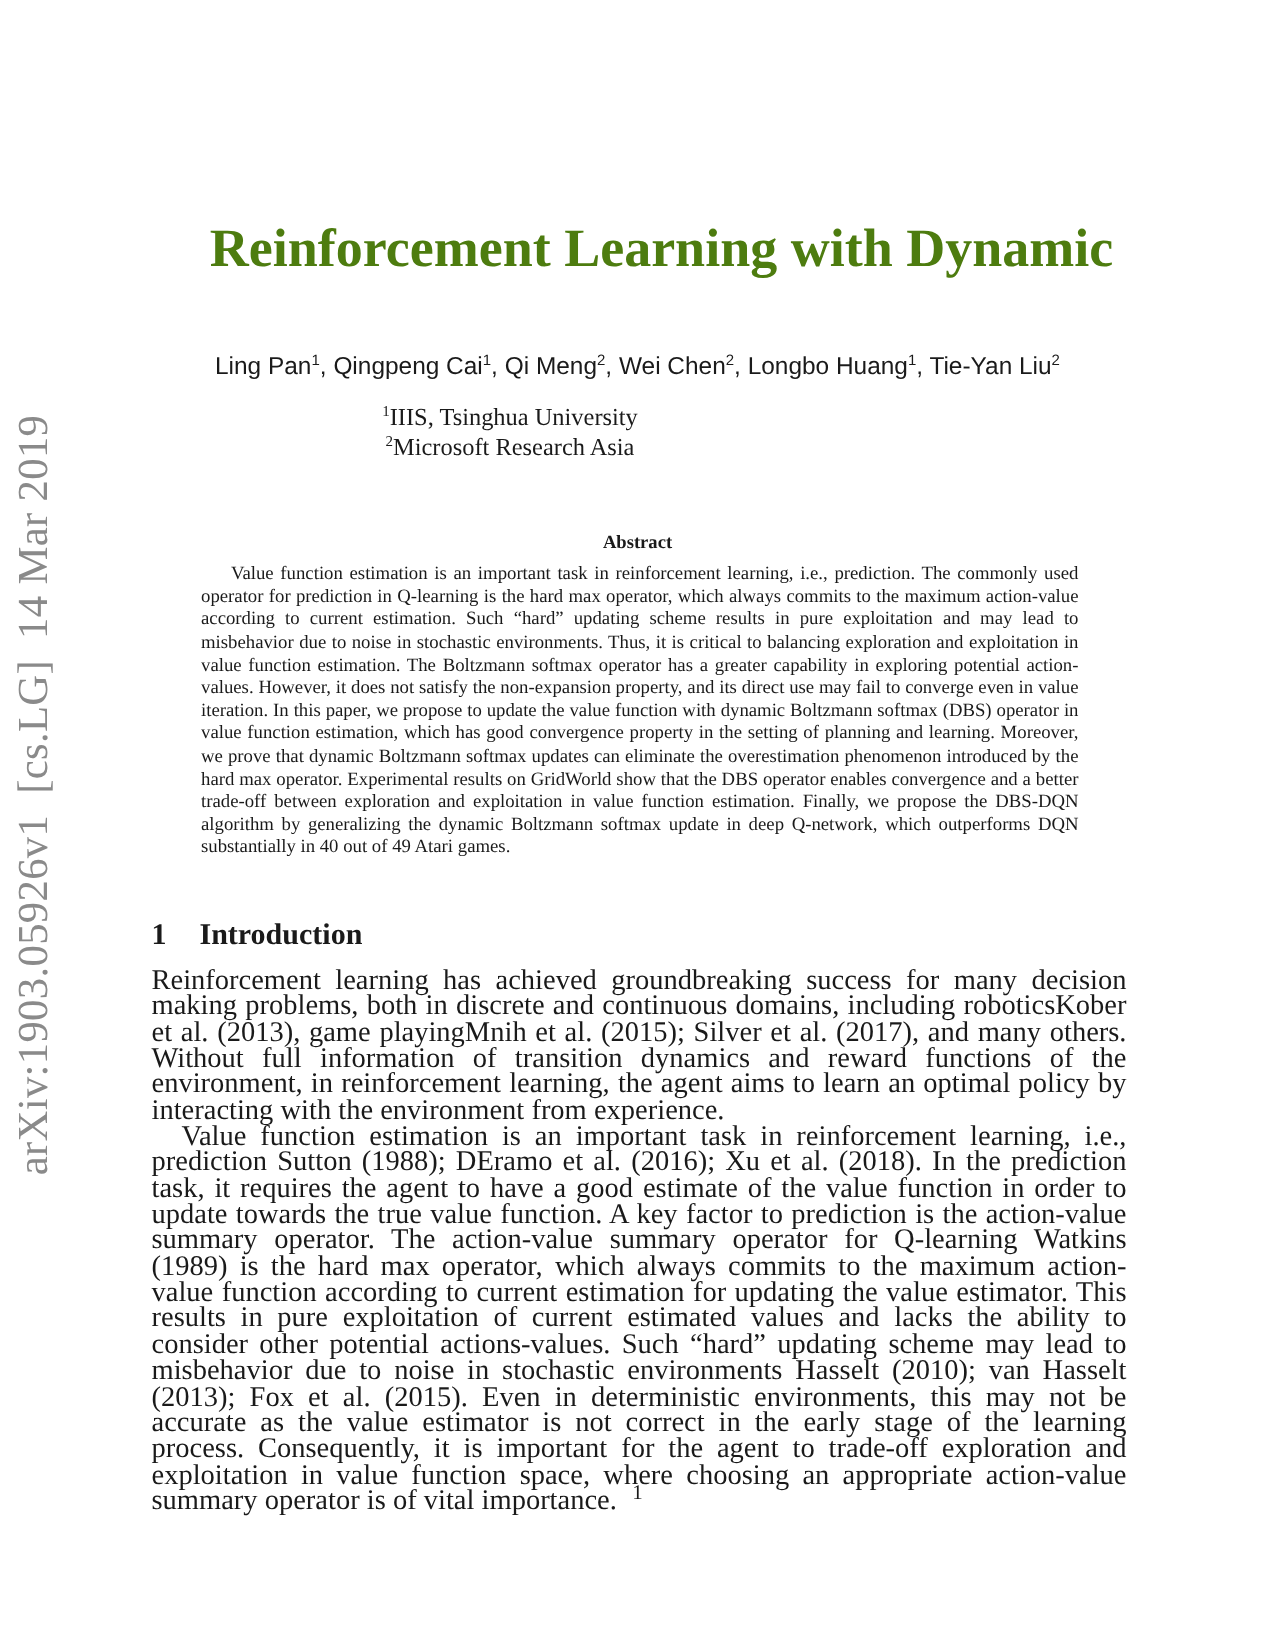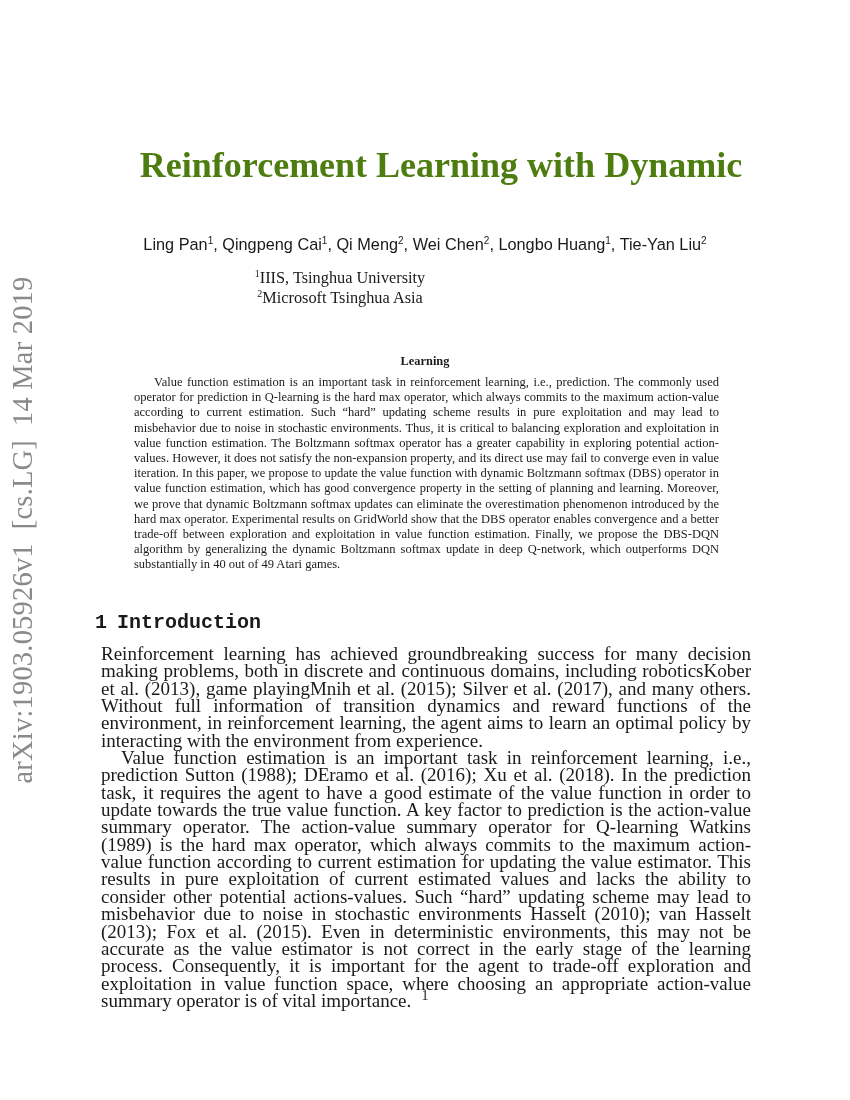--- a/index.html
+++ b/index.html
@@ -87,27 +87,26 @@
       top: 375px;
       font-family: "Liberation Serif", serif;
       font-size: 12.5px;
       line-height: 15.2px;
       text-align: justify;
       text-indent: 20px;
       margin: 0;
     }
     .section-head {
       position: absolute;
-      left: 85px;
+      left: 101px;
       top: 611px;
-      font-family: Liberation Mono, monospace;
+      font-family: Liberation Serif, serif;
       font-weight: bold;
       font-size: 20px;
       line-height: 24px;
-      text-align: center;
     }
     .section-head .num {
       display: inline-block;
       width: 32px;
     }
     .intro {
       position: absolute;
       left: 101px;
       width: 650px;
       top: 645px;
@@ -146,24 +145,24 @@
     <span><span>Ling Pan</span><sup>1</sup></span>, 
     <span><span>Qingpeng Cai</span><sup>1</sup></span>, 
     <span><span>Qi Meng</span><sup>2</sup></span>, 
     <span><span>Wei Chen</span><sup>2</sup></span>, 
     <span><span>Longbo Huang</span><sup>1</sup></span>, 
     <span><span>Tie-Yan Liu</span><sup>2</sup></span>
   </div>
 
   <div class="affils">
     <div><sup>1</sup><span>IIIS, Tsinghua University</span></div>
-    <div><sup>2</sup><span>Microsoft Tsinghua Asia</span></div>
+    <div><sup>2</sup><span>Microsoft Research Asia</span></div>
   </div>
 
-  <div class="abstract-head">Learning</div>
+  <div class="abstract-head">Abstract</div>
   <p class="abstract-body">Value function estimation is an important task in reinforcement learning, i.e., prediction. The commonly used operator for prediction in Q-learning is the hard max operator, which always commits to the maximum action-value according to current estimation. Such “hard” updating scheme results in pure exploitation and may lead to misbehavior due to noise in stochastic environments. Thus, it is critical to balancing exploration and exploitation in value function estimation. The Boltzmann softmax operator has a greater capability in exploring potential action-values. However, it does not satisfy the non-expansion property, and its direct use may fail to converge even in value iteration. In this paper, we propose to update the value function with dynamic Boltzmann softmax (DBS) operator in value function estimation, which has good convergence property in the setting of planning and learning. Moreover, we prove that dynamic Boltzmann softmax updates can eliminate the overestimation phenomenon introduced by the hard max operator. Experimental results on GridWorld show that the DBS operator enables convergence and a better trade-off between exploration and exploitation in value function estimation. Finally, we propose the DBS-DQN algorithm by generalizing the dynamic Boltzmann softmax update in deep Q-network, which outperforms DQN substantially in 40 out of 49 Atari games.</p>
 
   <div class="section-head">
     <span class="num">1</span><span>Introduction</span>
   </div>
 
   <div class="intro">
     <p>Reinforcement learning has achieved groundbreaking success for many decision making problems, both in discrete and continuous domains, including roboticsKober et al. (2013), game playingMnih et al. (2015); Silver et al. (2017), and many others. Without full information of transition dynamics and reward functions of the environment, in reinforcement learning, the agent aims to learn an optimal policy by interacting with the environment from experience.</p>
     <p class="indent">Value function estimation is an important task in reinforcement learning, i.e., prediction Sutton (1988); DEramo et al. (2016); Xu et al. (2018). In the prediction task, it requires the agent to have a good estimate of the value function in order to update towards the true value function. A key factor to prediction is the action-value summary operator. The action-value summary operator for Q-learning Watkins (1989) is the hard max operator, which always commits to the maximum action-value function according to current estimation for updating the value estimator. This results in pure exploitation of current estimated values and lacks the ability to consider other potential actions-values. Such “hard” updating scheme may lead to misbehavior due to noise in stochastic environments Hasselt (2010); van Hasselt (2013); Fox et al. (2015). Even in deterministic environments, this may not be accurate as the value estimator is not correct in the early stage of the learning process. Consequently, it is important for the agent to trade-off exploration and exploitation in value function space, where choosing an appropriate action-value summary operator is of vital importance.</p>
   </div>

